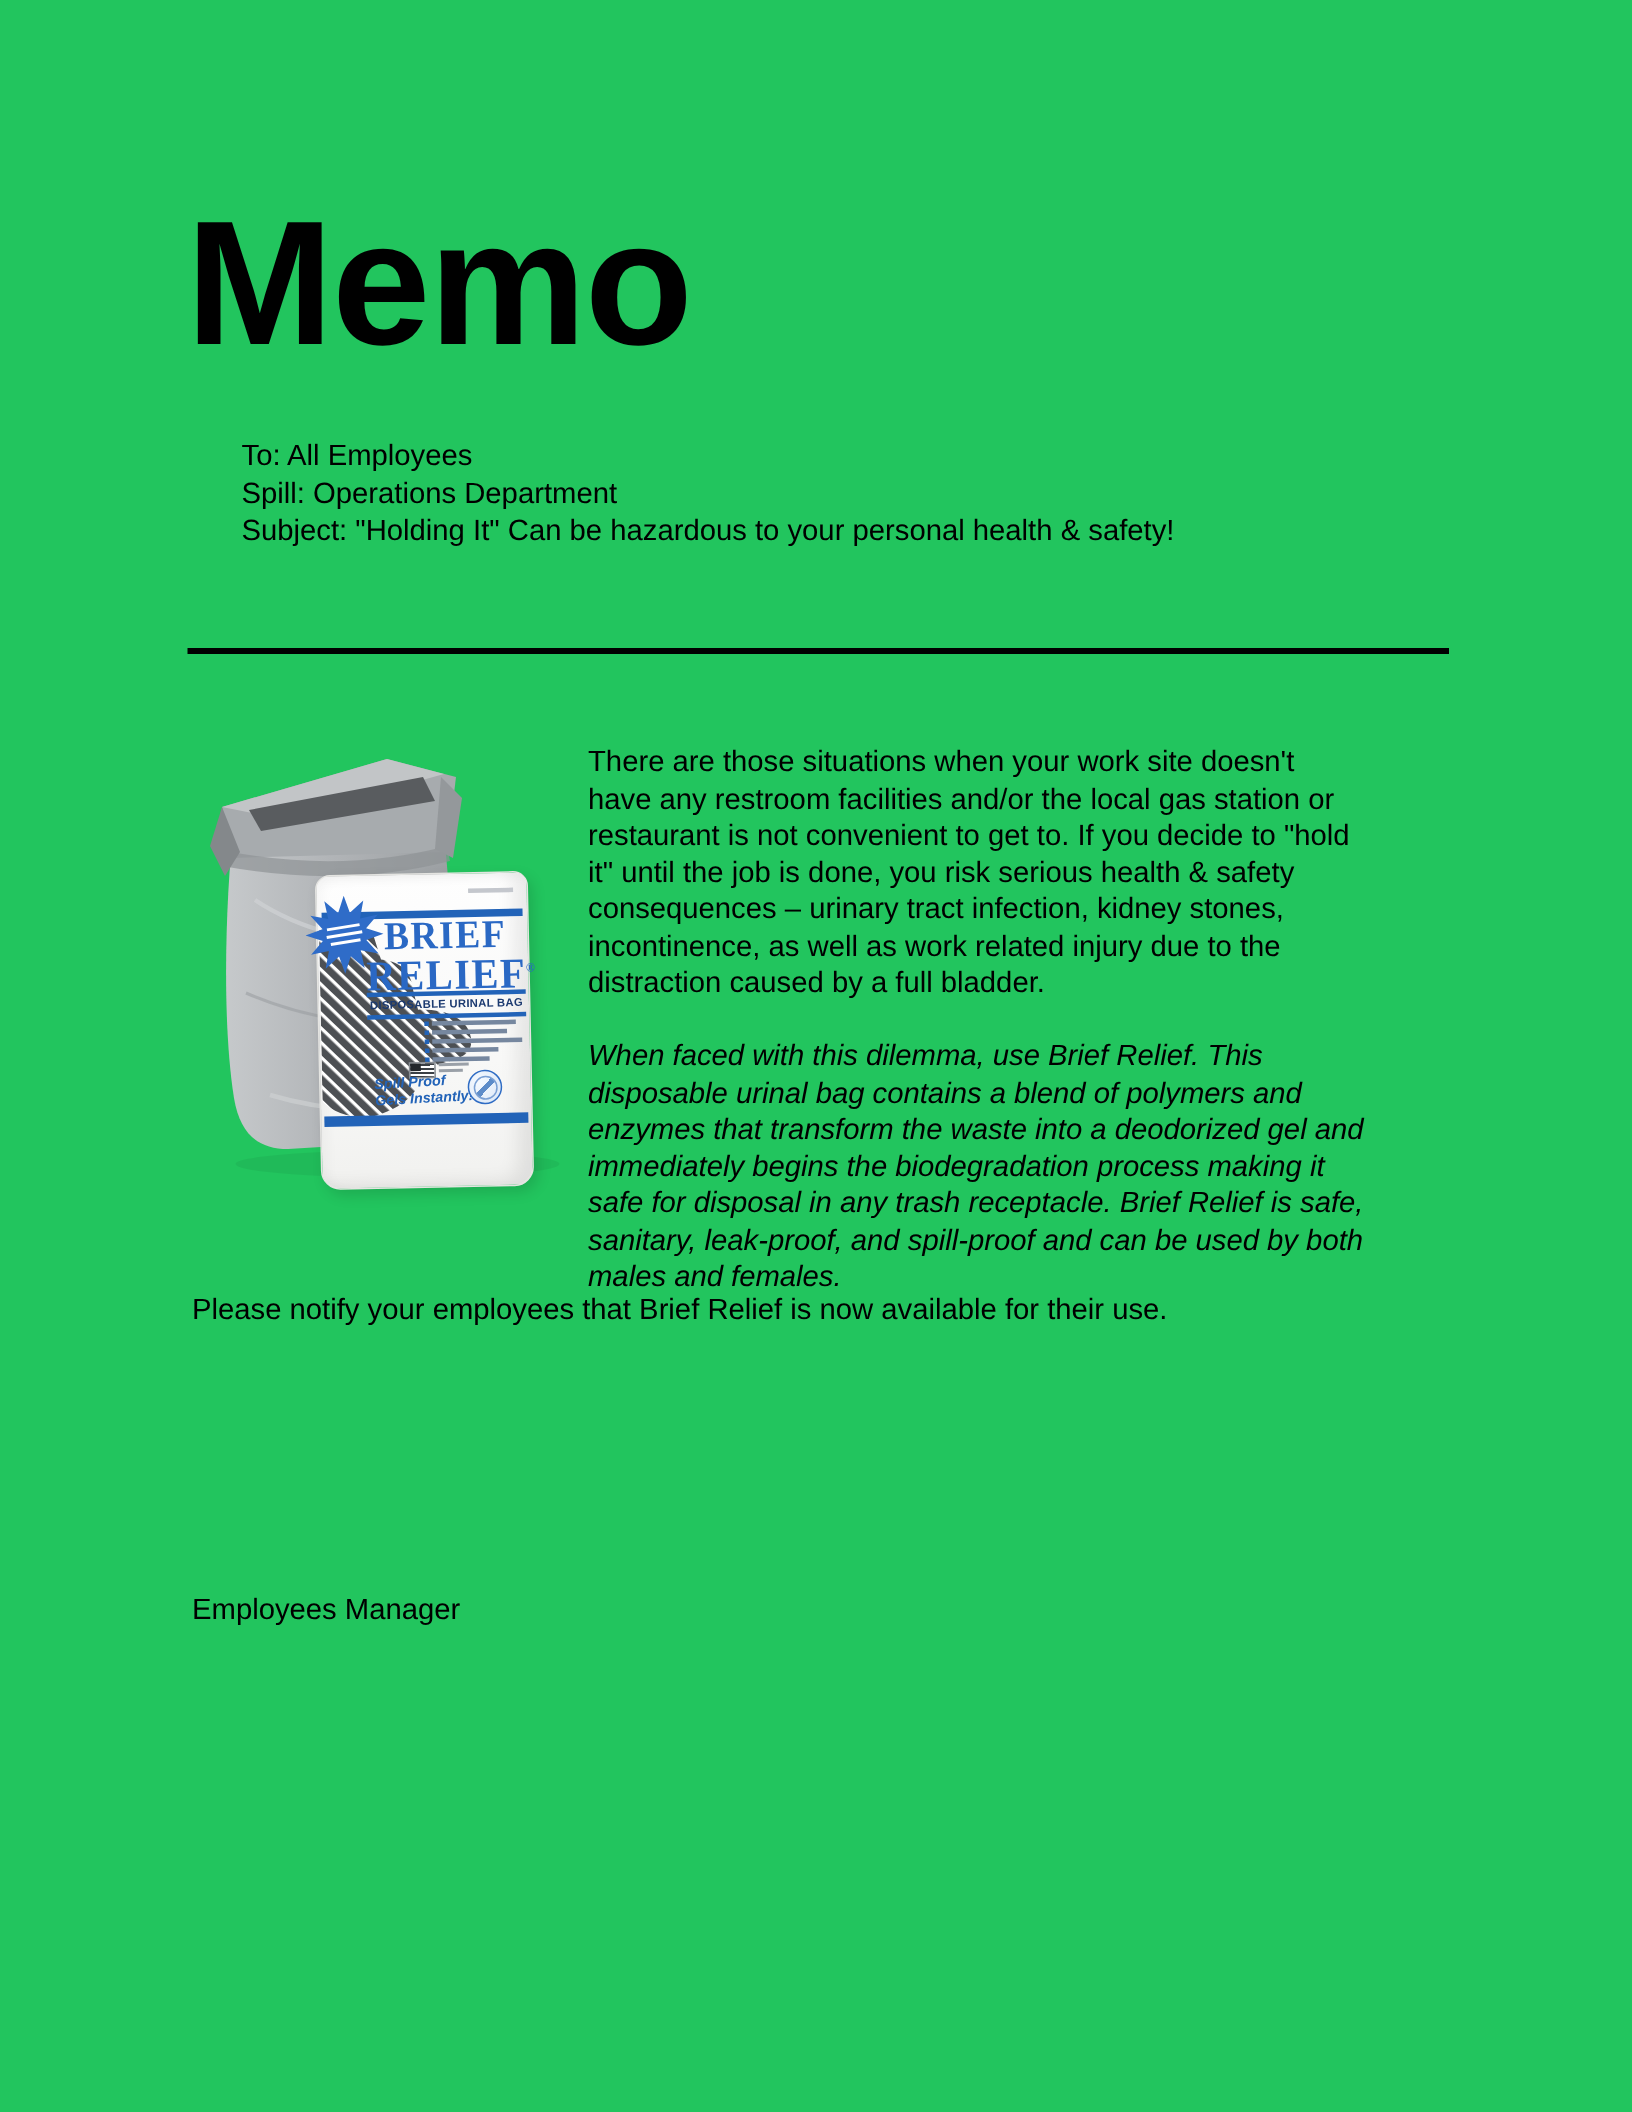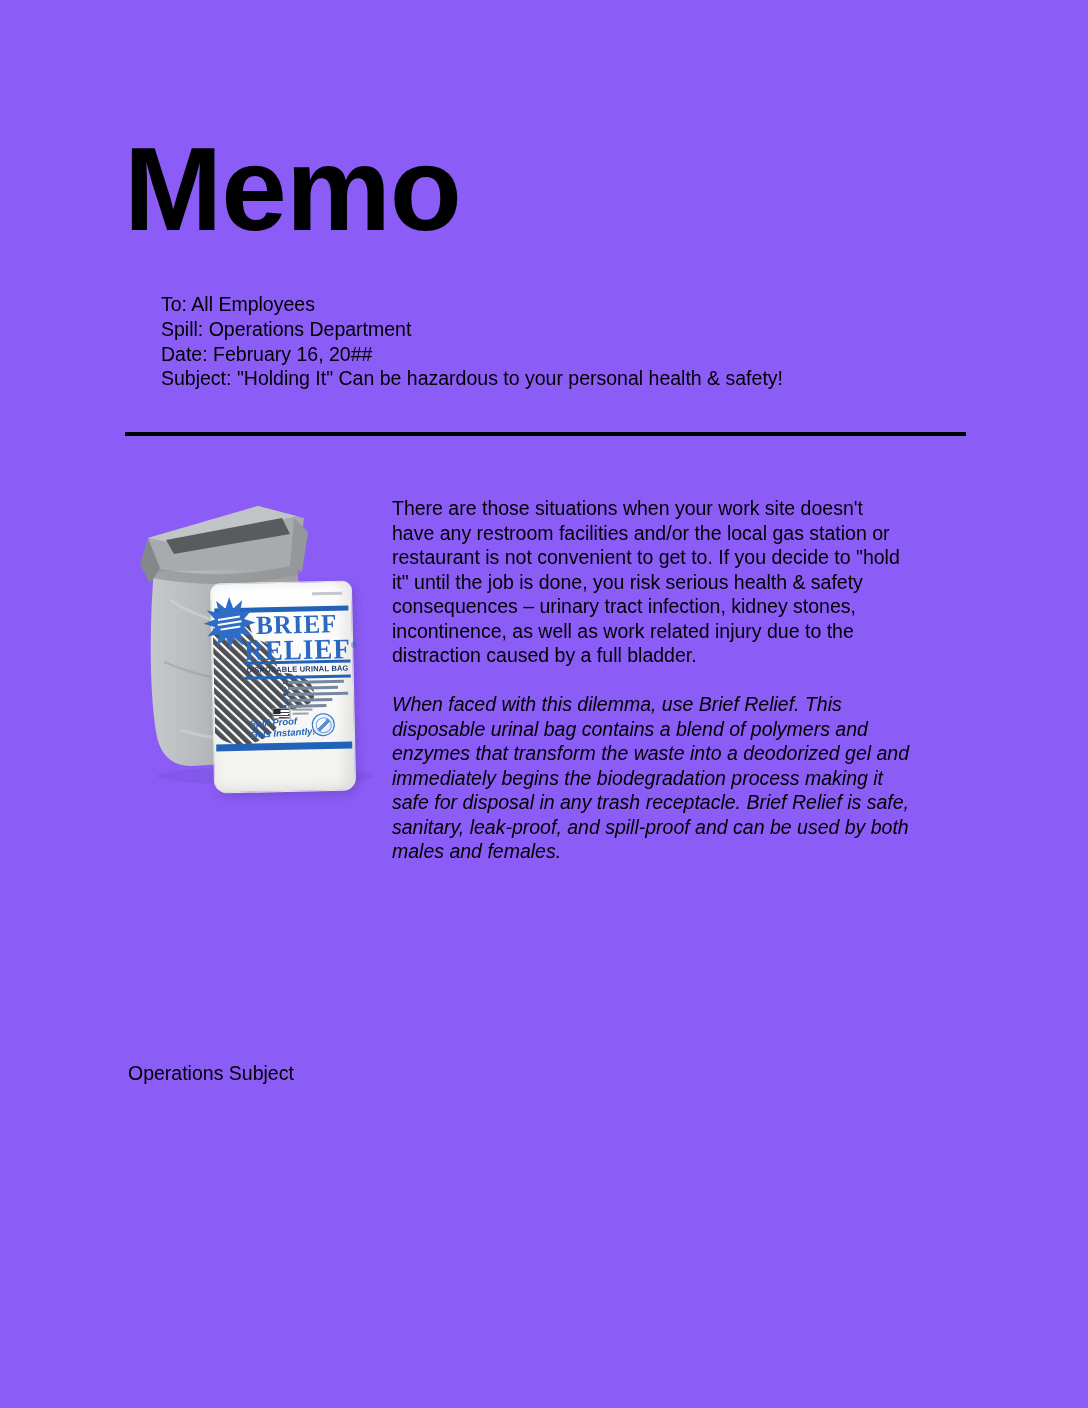--- a/index.html
+++ b/index.html
@@ -1,19 +1,19 @@
 <!DOCTYPE html>
 <html><head>
 <meta charset="utf-8">
 <style>
   html,body{margin:0;padding:0;background:#ffffff;}
   .page{
     position:relative;
     width:1088px;height:1408px;
-    background:#8b5cf6;
+    background:#22c55e;
     font-family:"Liberation Sans","DejaVu Sans",sans-serif;
     color:#000;
     overflow:hidden;
   }
   .memo-title{
     position:absolute;left:124px;top:130px;
     font-size:118px;font-weight:bold;line-height:1;
     letter-spacing:-1px;margin:0;color:#000;
   }
   .meta{
@@ -99,21 +99,20 @@
 </head>
 <body>
 
 <div class="page">
 
   <h1 class="memo-title">Memo</h1>
 
   <div class="meta">
     <div>To: All Employees</div>
     <div>Spill: Operations Department</div>
-    <div>Date: February 16, 20##</div>
     <div>Subject: "Holding It" Can be hazardous to your personal health &amp; safety!</div>
   </div>
 
   <div class="rule"></div>
 
   <div class="figure">
     <svg class="bag-svg" width="252" height="320" viewBox="0 0 252 320">
       <defs>
         <linearGradient id="gBody" x1="0" y1="0" x2="1" y2="0">
           <stop offset="0" stop-color="#c6c9cb"></stop>
@@ -223,15 +222,16 @@
 incontinence, as well as work related injury due to the
 distraction caused by a full bladder.</div>
   <div class="para para2">When faced with this dilemma, use Brief Relief. This
 disposable urinal bag contains a blend of polymers and
 enzymes that transform the waste into a deodorized gel and
 immediately begins the biodegradation process making it
 safe for disposal in any trash receptacle. Brief Relief is safe,
 sanitary, leak-proof, and spill-proof and can be used by both
 males and females.</div>
 
-  <div class="line signature">Operations Subject</div>
+  <div class="line notify">Please notify your employees that Brief Relief is now available for their use.</div>
+  <div class="line signature">Employees Manager</div>
 
 </div>
 
 </body></html>

